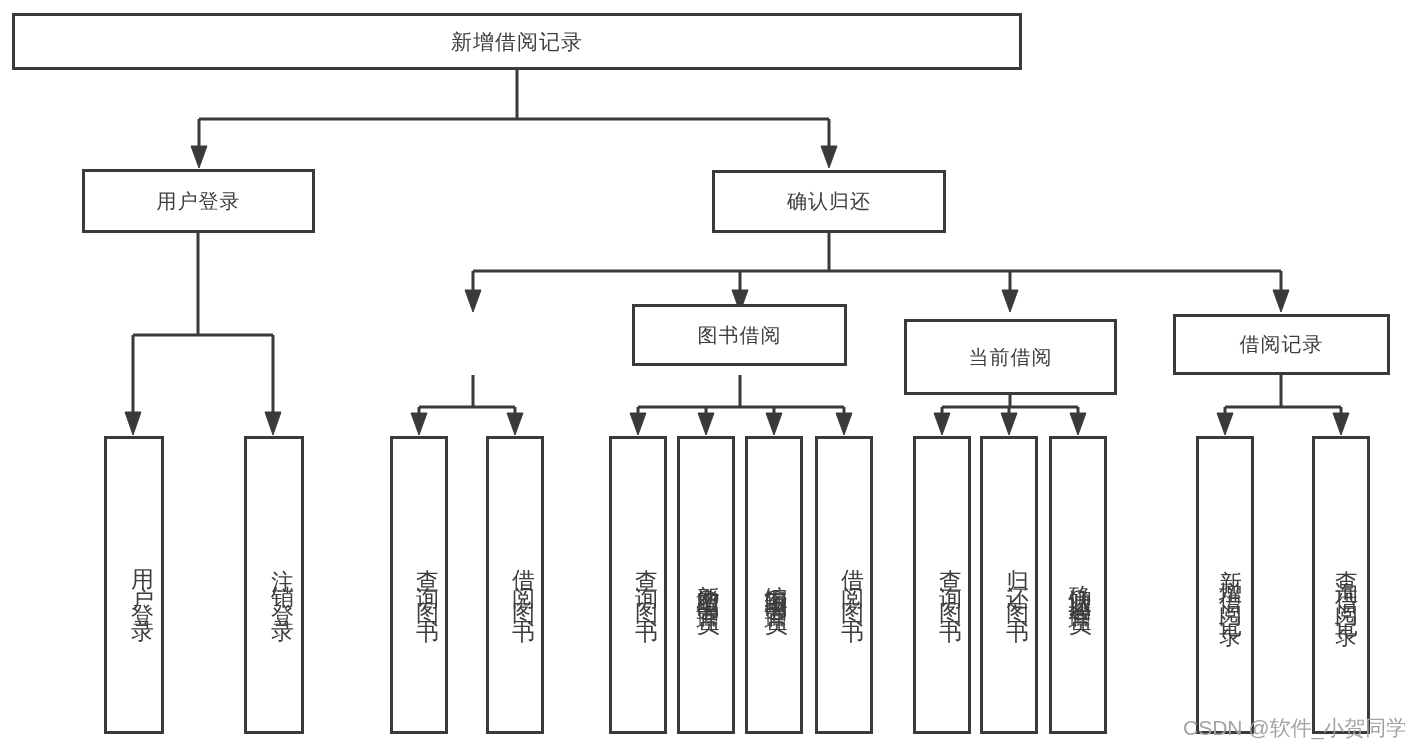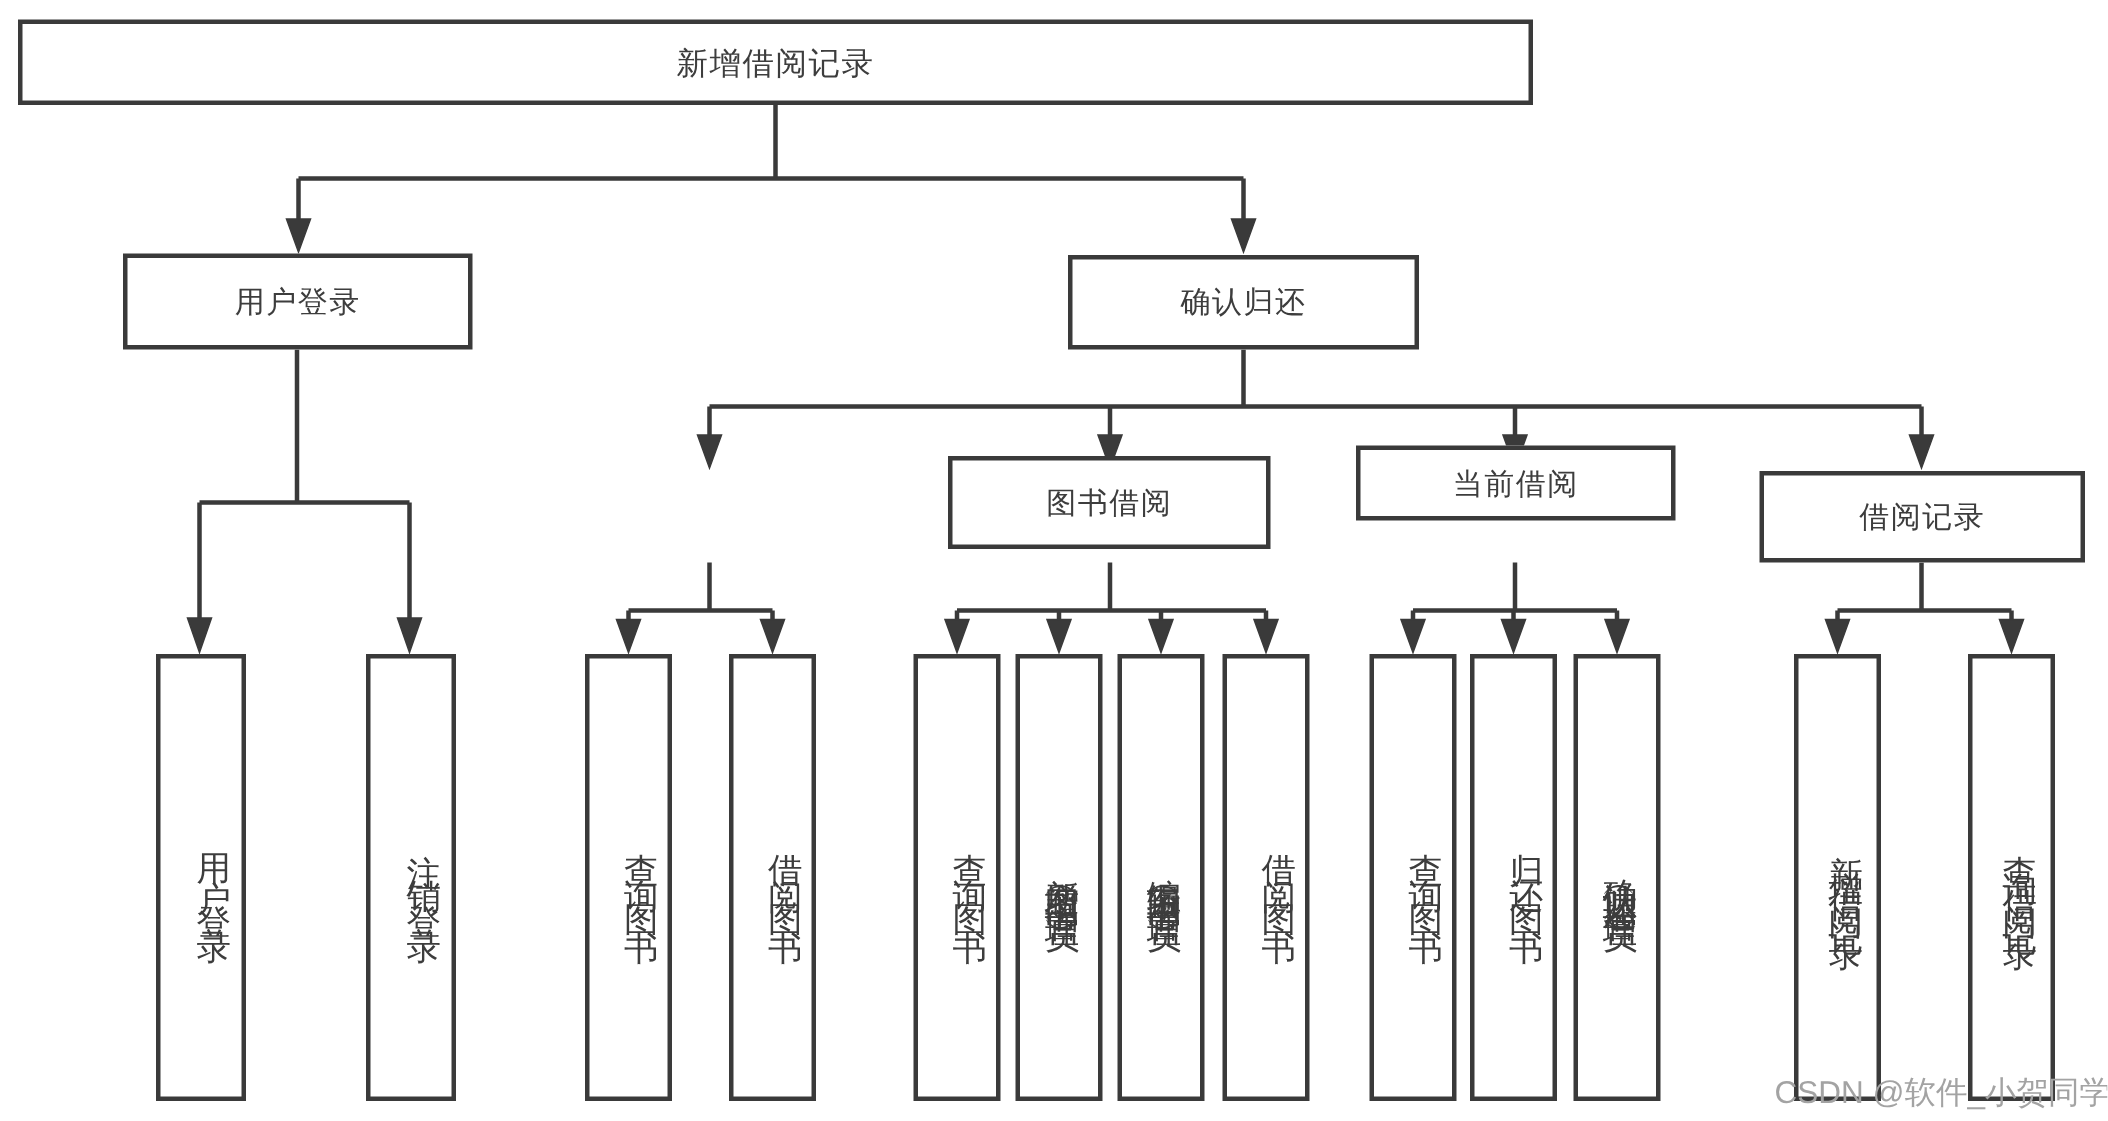--- a/index.html
+++ b/index.html
@@ -130,21 +130,21 @@
   <div class="node hnode" style="left:82px;top:169px;width:233px;height:64px">
     <span>用户登录</span>
   </div>
   <div class="node hnode" style="left:712px;top:170px;width:234px;height:63px">
     <span>确认归还</span>
   </div>
 
   <div class="node hnode" style="left:632px;top:304px;width:215px;height:62px">
     <span>图书借阅</span>
   </div>
-  <div class="node hnode" style="left:904px;top:297px;width:213px;height:50px">
+  <div class="node hnode" style="left:904px;top:319px;width:213px;height:76px">
     <span>当前借阅</span>
   </div>
   <div class="node hnode" style="left:1173px;top:314px;width:217px;height:61px">
     <span>借阅记录</span>
   </div>
 
   <div class="node leaf ls-s" style="left:104px;width:60px">
     <span>用户登录</span>
   </div>
   <div class="node leaf ls-s" style="left:244px;width:60px">

